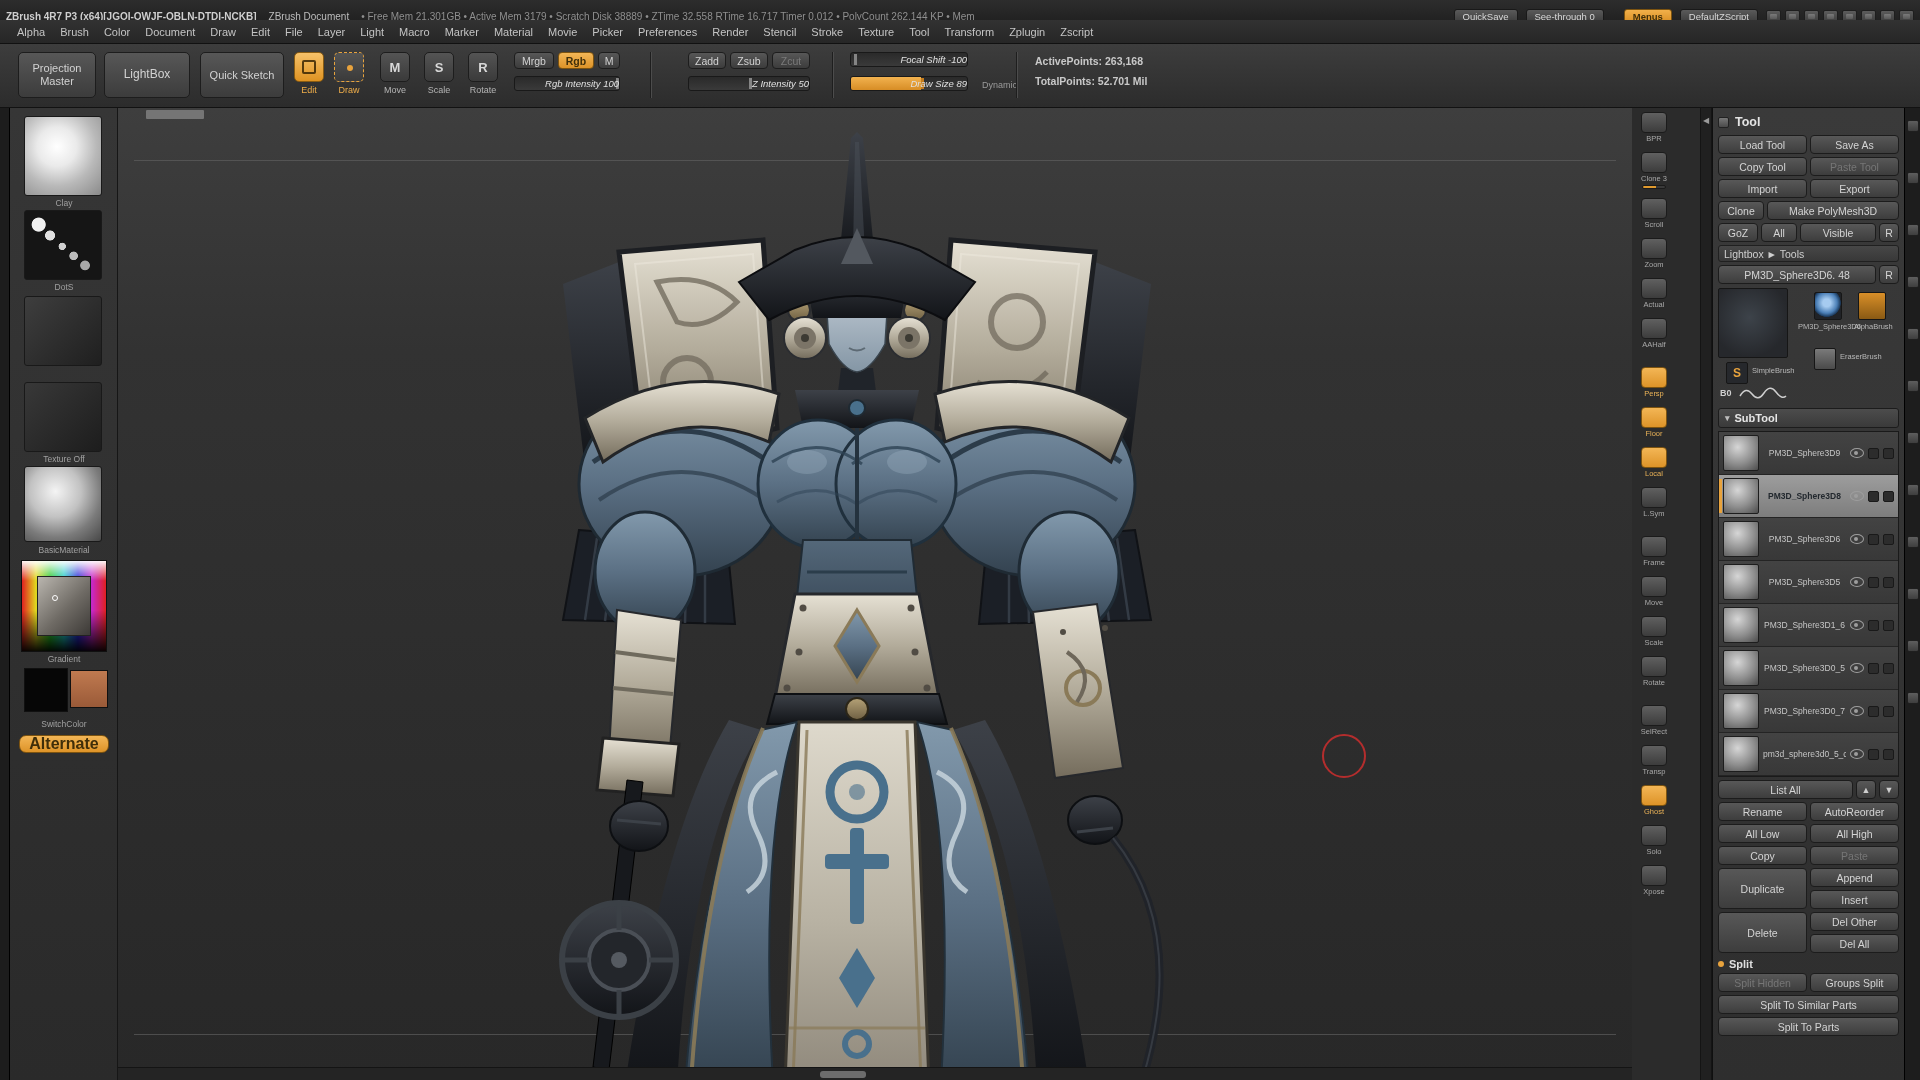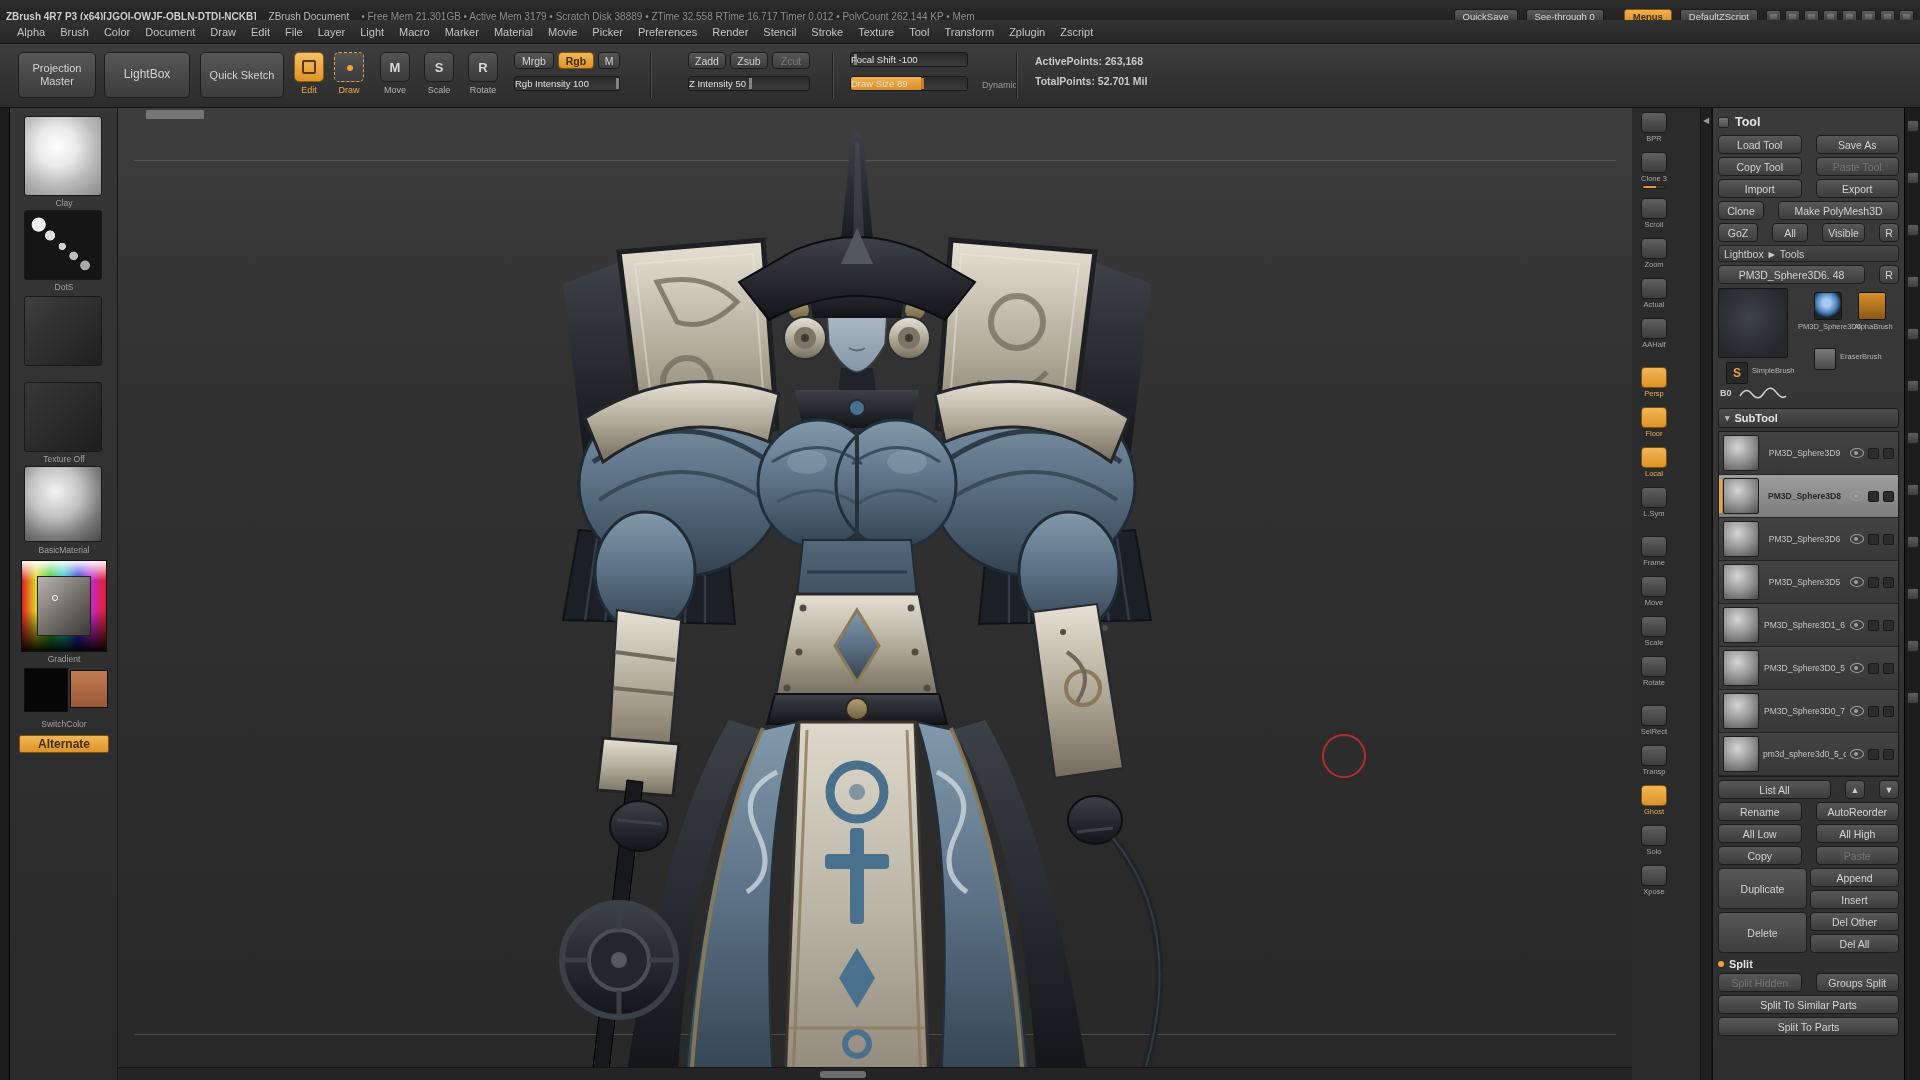--- a/index.html
+++ b/index.html
@@ -43,21 +43,21 @@
   #btn-draw::after { content:""; position:absolute; left:12px; top:12px; width:6px; height:6px; background:#e8a33d; border-radius:50%; }
   .badge-ico { position:absolute; inset:0; display:flex; align-items:center; justify-content:center; color:#d8d8d8; font-size:13px; font-weight:bold; }
   .small-btn { position:absolute; height:17px; background:linear-gradient(#575757,#3c3c3c); border:1px solid #1d1d1d; border-radius:4px;
     color:#d2d2d2; font-size:10.5px; display:flex; align-items:center; justify-content:center; }
   .small-btn.orange { background:linear-gradient(#f3b656,#dd9328); color:#402f0a; font-weight:bold; border-color:#7c5310; }
   .small-btn.disabled { color:#7a7a7a; }
   .slider { position:absolute; height:15px; background:linear-gradient(#2a2a2a,#3a3a3a); border:1px solid #191919; border-radius:3px;
     color:#e0e0e0; font-size:9.5px; overflow:hidden; }
   .slider .fill { position:absolute; left:0; top:0; bottom:0; background:linear-gradient(#f2b24f,#d78d25); }
   .slider .handle { position:absolute; top:1px; bottom:1px; width:3px; background:#858585; }
-  .slider .txt { position:relative; display:block; text-align:left; line-height:13px; }
+  .slider .txt { position:relative; display:block; text-align:right; line-height:13px;font-style:italic; }
   .tb-text { position:absolute; color:#c9c9c9; font-size:10.5px; font-weight:bold; white-space:nowrap; }
   .tb-note { position:absolute; color:#9a9a9a; font-size:9px; }
 
   
   .left-strip { position:absolute; left:0; top:108px; width:10px; height:972px; background:#1d1d1d; border-right:1px solid #000; }
   .left-shelf { position:absolute; left:10px; top:108px; width:108px; height:972px;
     background:linear-gradient(#363636,#2a2a2a); border-right:1px solid #161616; }
   .thumb { position:absolute; left:14px; width:78px; border:1px solid #191919; border-radius:3px; }
   .shelf-cap { position:absolute; left:0; width:108px; text-align:center; font-size:8.5px; color:#a0a0a0; white-space:nowrap; overflow:hidden; }
   #thumb-brush { top:8px; height:80px; background:radial-gradient(circle at 42% 38%, #ffffff 0%, #eaeaea 30%, #b9b9b9 60%, #8a8a8a 100%); }
@@ -71,22 +71,22 @@
   #thumb-texture { top:274px; height:70px; background:linear-gradient(135deg,#383838,#1d1d1d); }
   #thumb-material { top:358px; height:76px; background:radial-gradient(circle at 40% 33%, #f4f4f4, #c2c2c2 38%, #7b7b7b 68%, #474747); }
   #color-picker { position:absolute; left:11px; top:452px; width:86px; height:92px; border:1px solid #101010;
     background:linear-gradient(to bottom, rgba(255,255,255,.95), rgba(255,255,255,0) 22%, rgba(0,0,0,0) 55%, rgba(0,0,0,.95)),
       linear-gradient(to right, #e02020, #e0d820, #28c828, #20c8c8, #2828d8, #c828c8, #e02020); }
   #color-picker::after { content:""; position:absolute; inset:15px; background:linear-gradient(135deg,#bab6af,#6f6b65 55%,#3c3936); border:1px solid #222; }
   .picker-dot { position:absolute; left:30px; top:34px; width:6px; height:6px; border:1px solid #fff; border-radius:50%; z-index:2; }
   .swatch { position:absolute; border:1px solid #101010; }
   #swatch-main { left:14px; top:560px; width:44px; height:44px; background:#060606; }
   #swatch-sec { left:60px; top:562px; width:38px; height:38px; background:linear-gradient(#c07a50,#9a5a38); }
-  #alternate-btn { position:absolute; left:9px; top:627px; width:90px; height:18px; border-radius:2px;
-    background:linear-gradient(#f3b656,#dd9328); border:1px solid #7c5310; color:#3f2e09; font-weight:bold; font-size:12px;
+  #alternate-btn { position:absolute; left:9px; top:627px; width:90px; height:18px; border-radius:7px;
+    background:linear-gradient(#f3b656,#dd9328); border:1px solid #7c5310; color:#3f2e09; font-weight:bold; font-size:16px;
     display:flex; align-items:center; justify-content:center; }
 
   
   .canvas { position:absolute; left:118px; top:108px; width:1514px; height:972px; overflow:hidden;
     background:linear-gradient(#3e3e3e, #323232 25%, #2b2b2b 75%, #282828); }
   .doc-line { position:absolute; left:16px; right:16px; height:1px; background:#616161; opacity:.65; }
   .doc-handle { position:absolute; left:28px; top:2px; width:58px; height:9px; background:#757575; border-radius:1px; }
   .brush-cursor { position:absolute; left:1204px; top:626px; width:44px; height:44px; border:2px solid rgba(195,45,45,.9); border-radius:50%; }
   .hscroll { position:absolute; left:0; right:0; bottom:0; height:13px; background:#242424; border-top:1px solid #141414; }
   .hscroll .handle { position:absolute; left:702px; top:3px; width:46px; height:7px; background:#6d6d6d; border-radius:3px; }
@@ -107,21 +107,21 @@
   
   .divider { position:absolute; left:1700px; top:108px; width:12px; height:972px; background:#202020;
     border-left:1px solid #141414; border-right:1px solid #141414; }
   .divider .arrow { position:absolute; top:8px; left:2px; color:#9a9a9a; font-size:8px; }
 
   
   .tool-panel { position:absolute; left:1712px; top:108px; width:192px; height:972px;
     background:linear-gradient(#3a3a3a,#2e2e2e); border-left:1px solid #0f0f0f; padding:4px 5px; overflow:hidden; }
   .panel-header { display:flex; align-items:center; gap:6px; height:20px; color:#e4e4e4; font-weight:bold; font-size:12.5px; }
   .ph-ico { width:11px; height:11px; border-radius:2px; background:linear-gradient(#777,#4a4a4a); border:1px solid #222; }
-  .prow { display:flex; gap:14px; margin-top:3px; }
+  .prow { display:flex; gap:3px; margin-top:3px; }
   .pbtn { flex:1; height:19px; border-radius:4px; background:linear-gradient(#585858,#3d3d3d); border:1px solid #1c1c1c;
     color:#d4d4d4; display:flex; align-items:center; justify-content:center; font-size:10.5px; white-space:nowrap; overflow:hidden; }
   .pbtn.disabled { color:#767676; }
   .pbtn.w46 { flex:0 0 46px; } .pbtn.w40 { flex:0 0 40px; } .pbtn.w36 { flex:0 0 36px; } .pbtn.w20 { flex:0 0 20px; }
   .plabel { margin-top:3px; height:17px; border-radius:3px; background:linear-gradient(#474747,#383838); border:1px solid #202020;
     color:#cfcfcf; font-size:10.5px; display:flex; align-items:center; padding-left:5px; }
   .thumb-block { position:relative; height:116px; margin-top:4px; }
   .big-thumb { position:absolute; left:0; top:0; width:70px; height:70px; border:1px solid #161616; border-radius:2px;
     background:radial-gradient(circle at 45% 42%, #3d434a, #26282c 72%); }
   .mini-tile { position:absolute; width:28px; height:28px; border:1px solid #161616; border-radius:2px; background:#222; }

